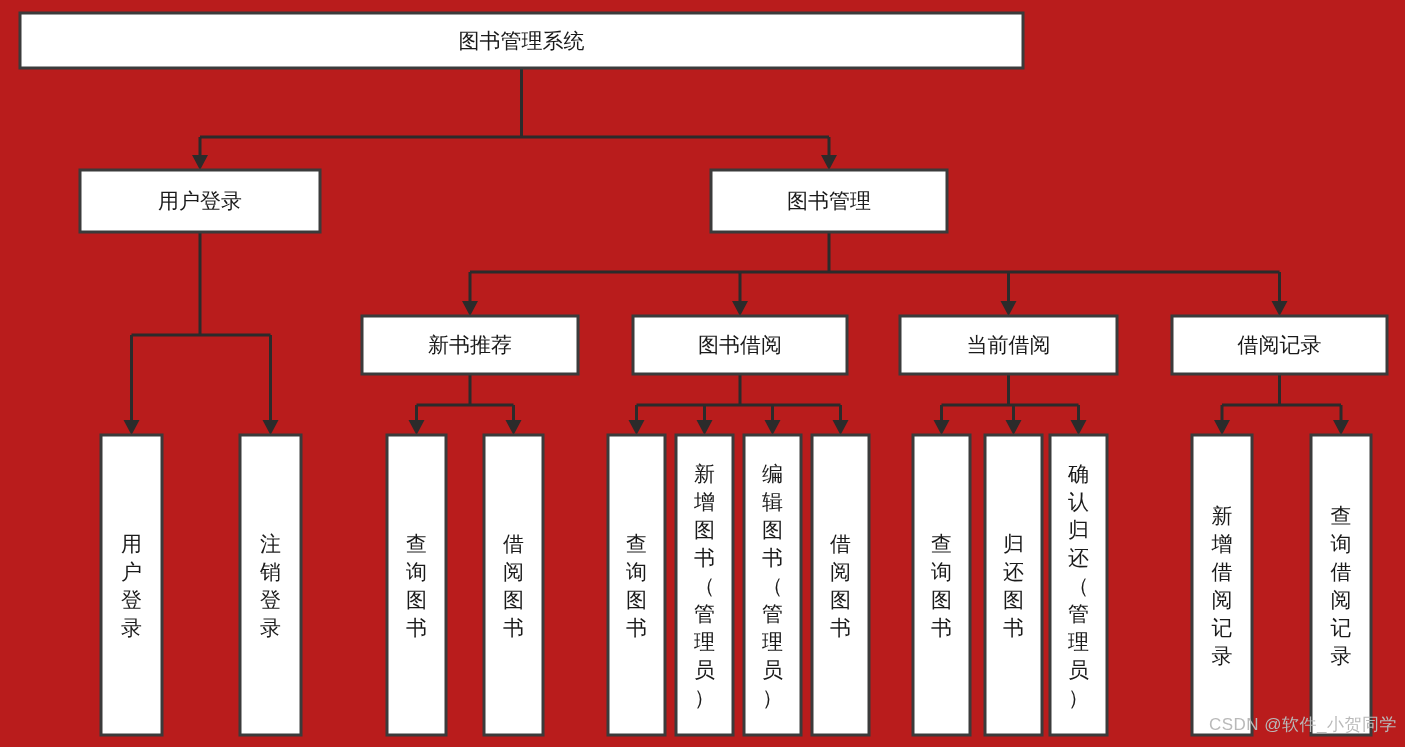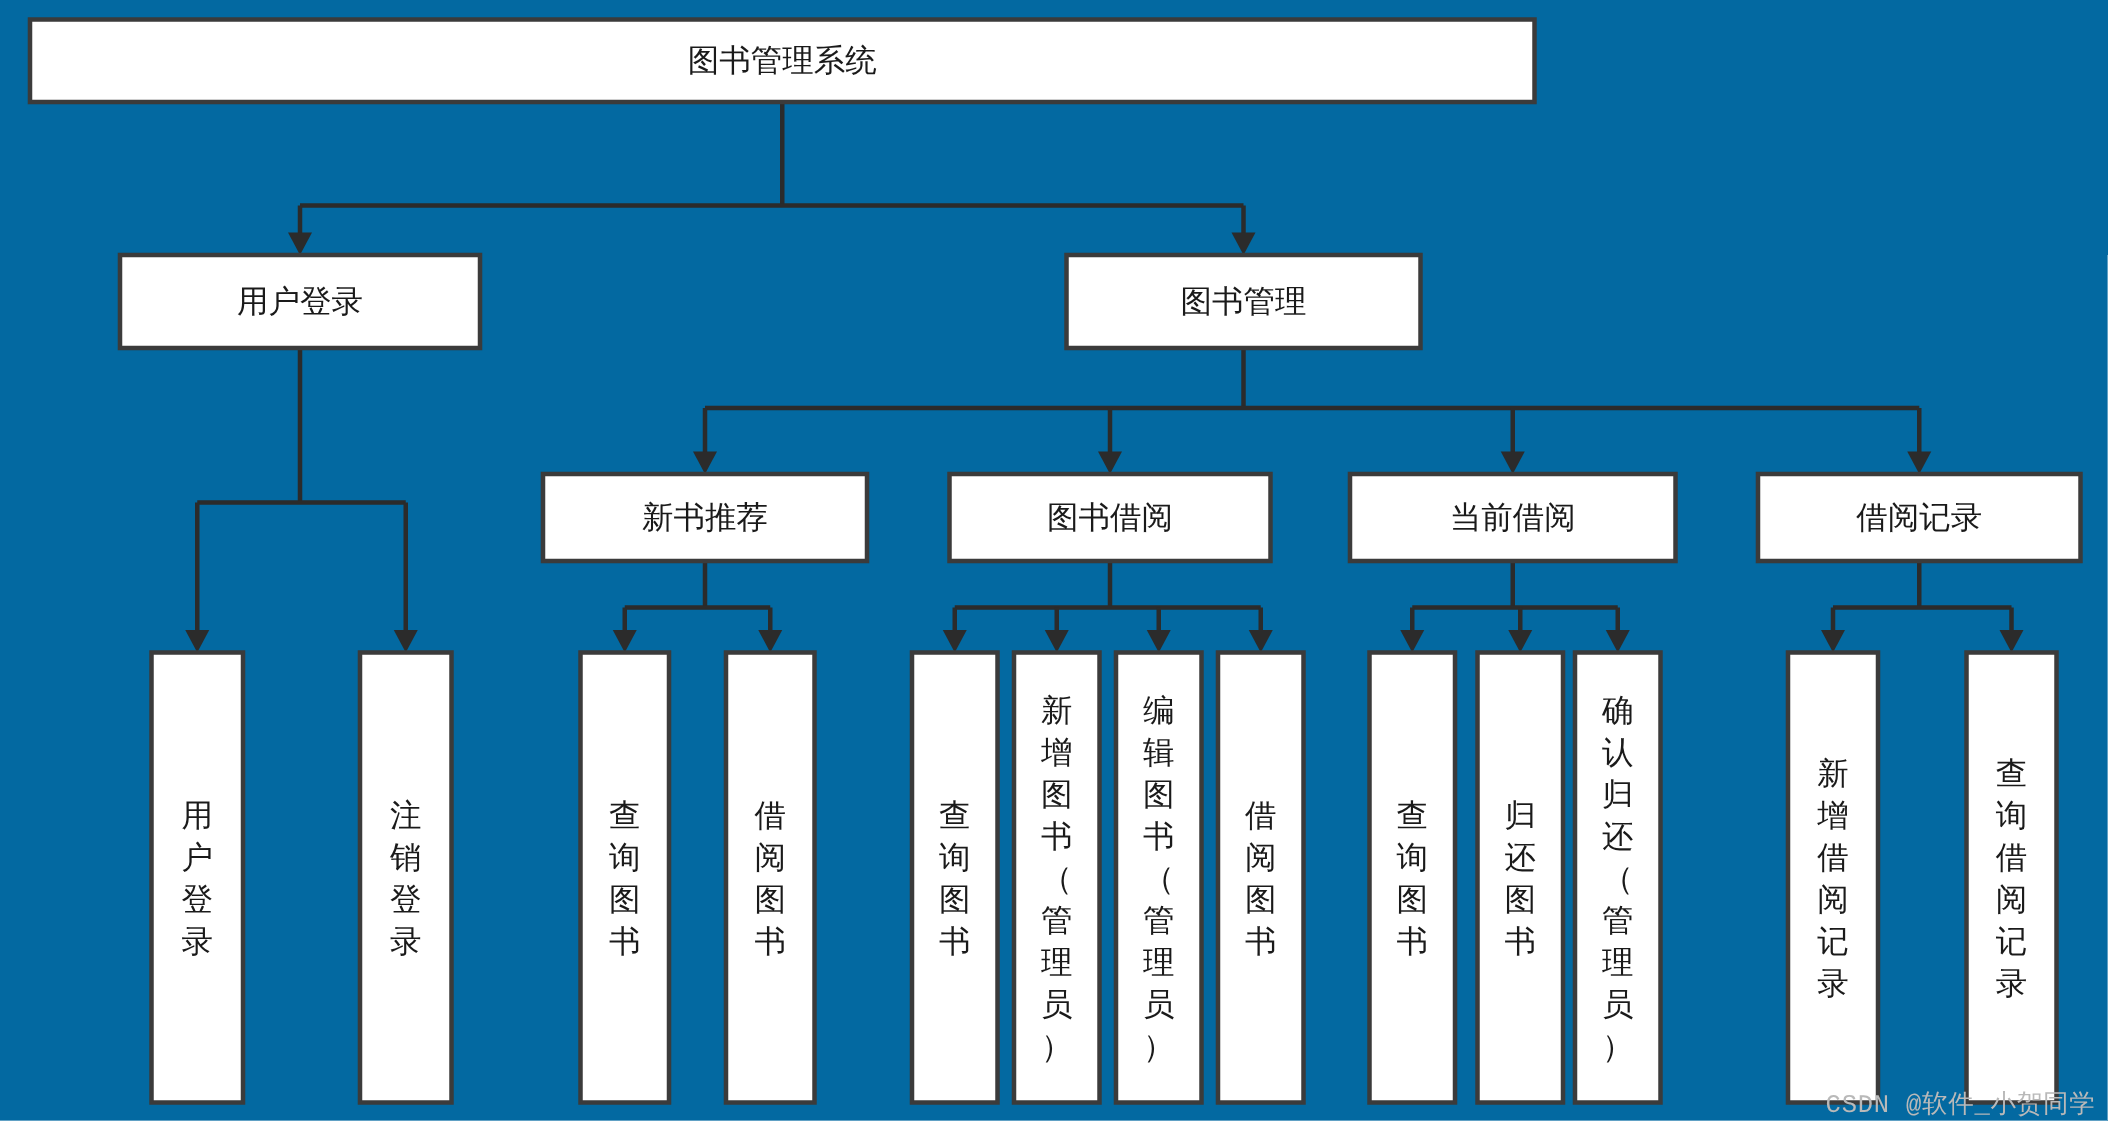--- a/index.html
+++ b/index.html
@@ -1,42 +1,42 @@
 <!DOCTYPE html>
 <html><head>
 <meta charset="utf-8">
 <style>
   html,body{margin:0;padding:0;background:#ffffff;}
   body{
     width:1405px;height:747px;
     font-family:"DejaVu Sans","Liberation Sans",sans-serif;
     overflow:hidden;
   }
-  #stage{position:relative;width:1405px;height:747px;background:#0369a1;}
+  #stage{position:relative;width:1405px;height:747px;background:#b91c1c;}
   svg#diagram{position:absolute;left:0;top:0;width:1405px;height:747px;}
   .nodebox{fill:#ffffff;stroke:#3b3b3b;stroke-width:3;}
   .conn{stroke:#2b2b2b;stroke-width:3;fill:none;}
   .arrowhead{fill:#2b2b2b;stroke:none;}
   .nodelabel{
     fill:#1a1a1a;
     font-family:"DejaVu Sans","Liberation Sans",sans-serif;
     font-size:21px;
     text-anchor:middle;
     dominant-baseline:middle;
   }
   .vlabel{
     fill:#1a1a1a;
     font-family:"DejaVu Sans","Liberation Sans",sans-serif;
     font-size:21px;
     text-anchor:middle;
   }
   .watermark{
     position:absolute;
-    right:8px;bottom:0;
-    font-family:Liberation Mono, monospace;
+    right:8px;bottom:11px;
+    font-family:Liberation Sans, sans-serif;
     font-size:17px;
     color:#b9b9b9;
     letter-spacing:0.5px;
     white-space:nowrap;
     pointer-events:none;
   }
 </style>
 </head>
 <body>
 

